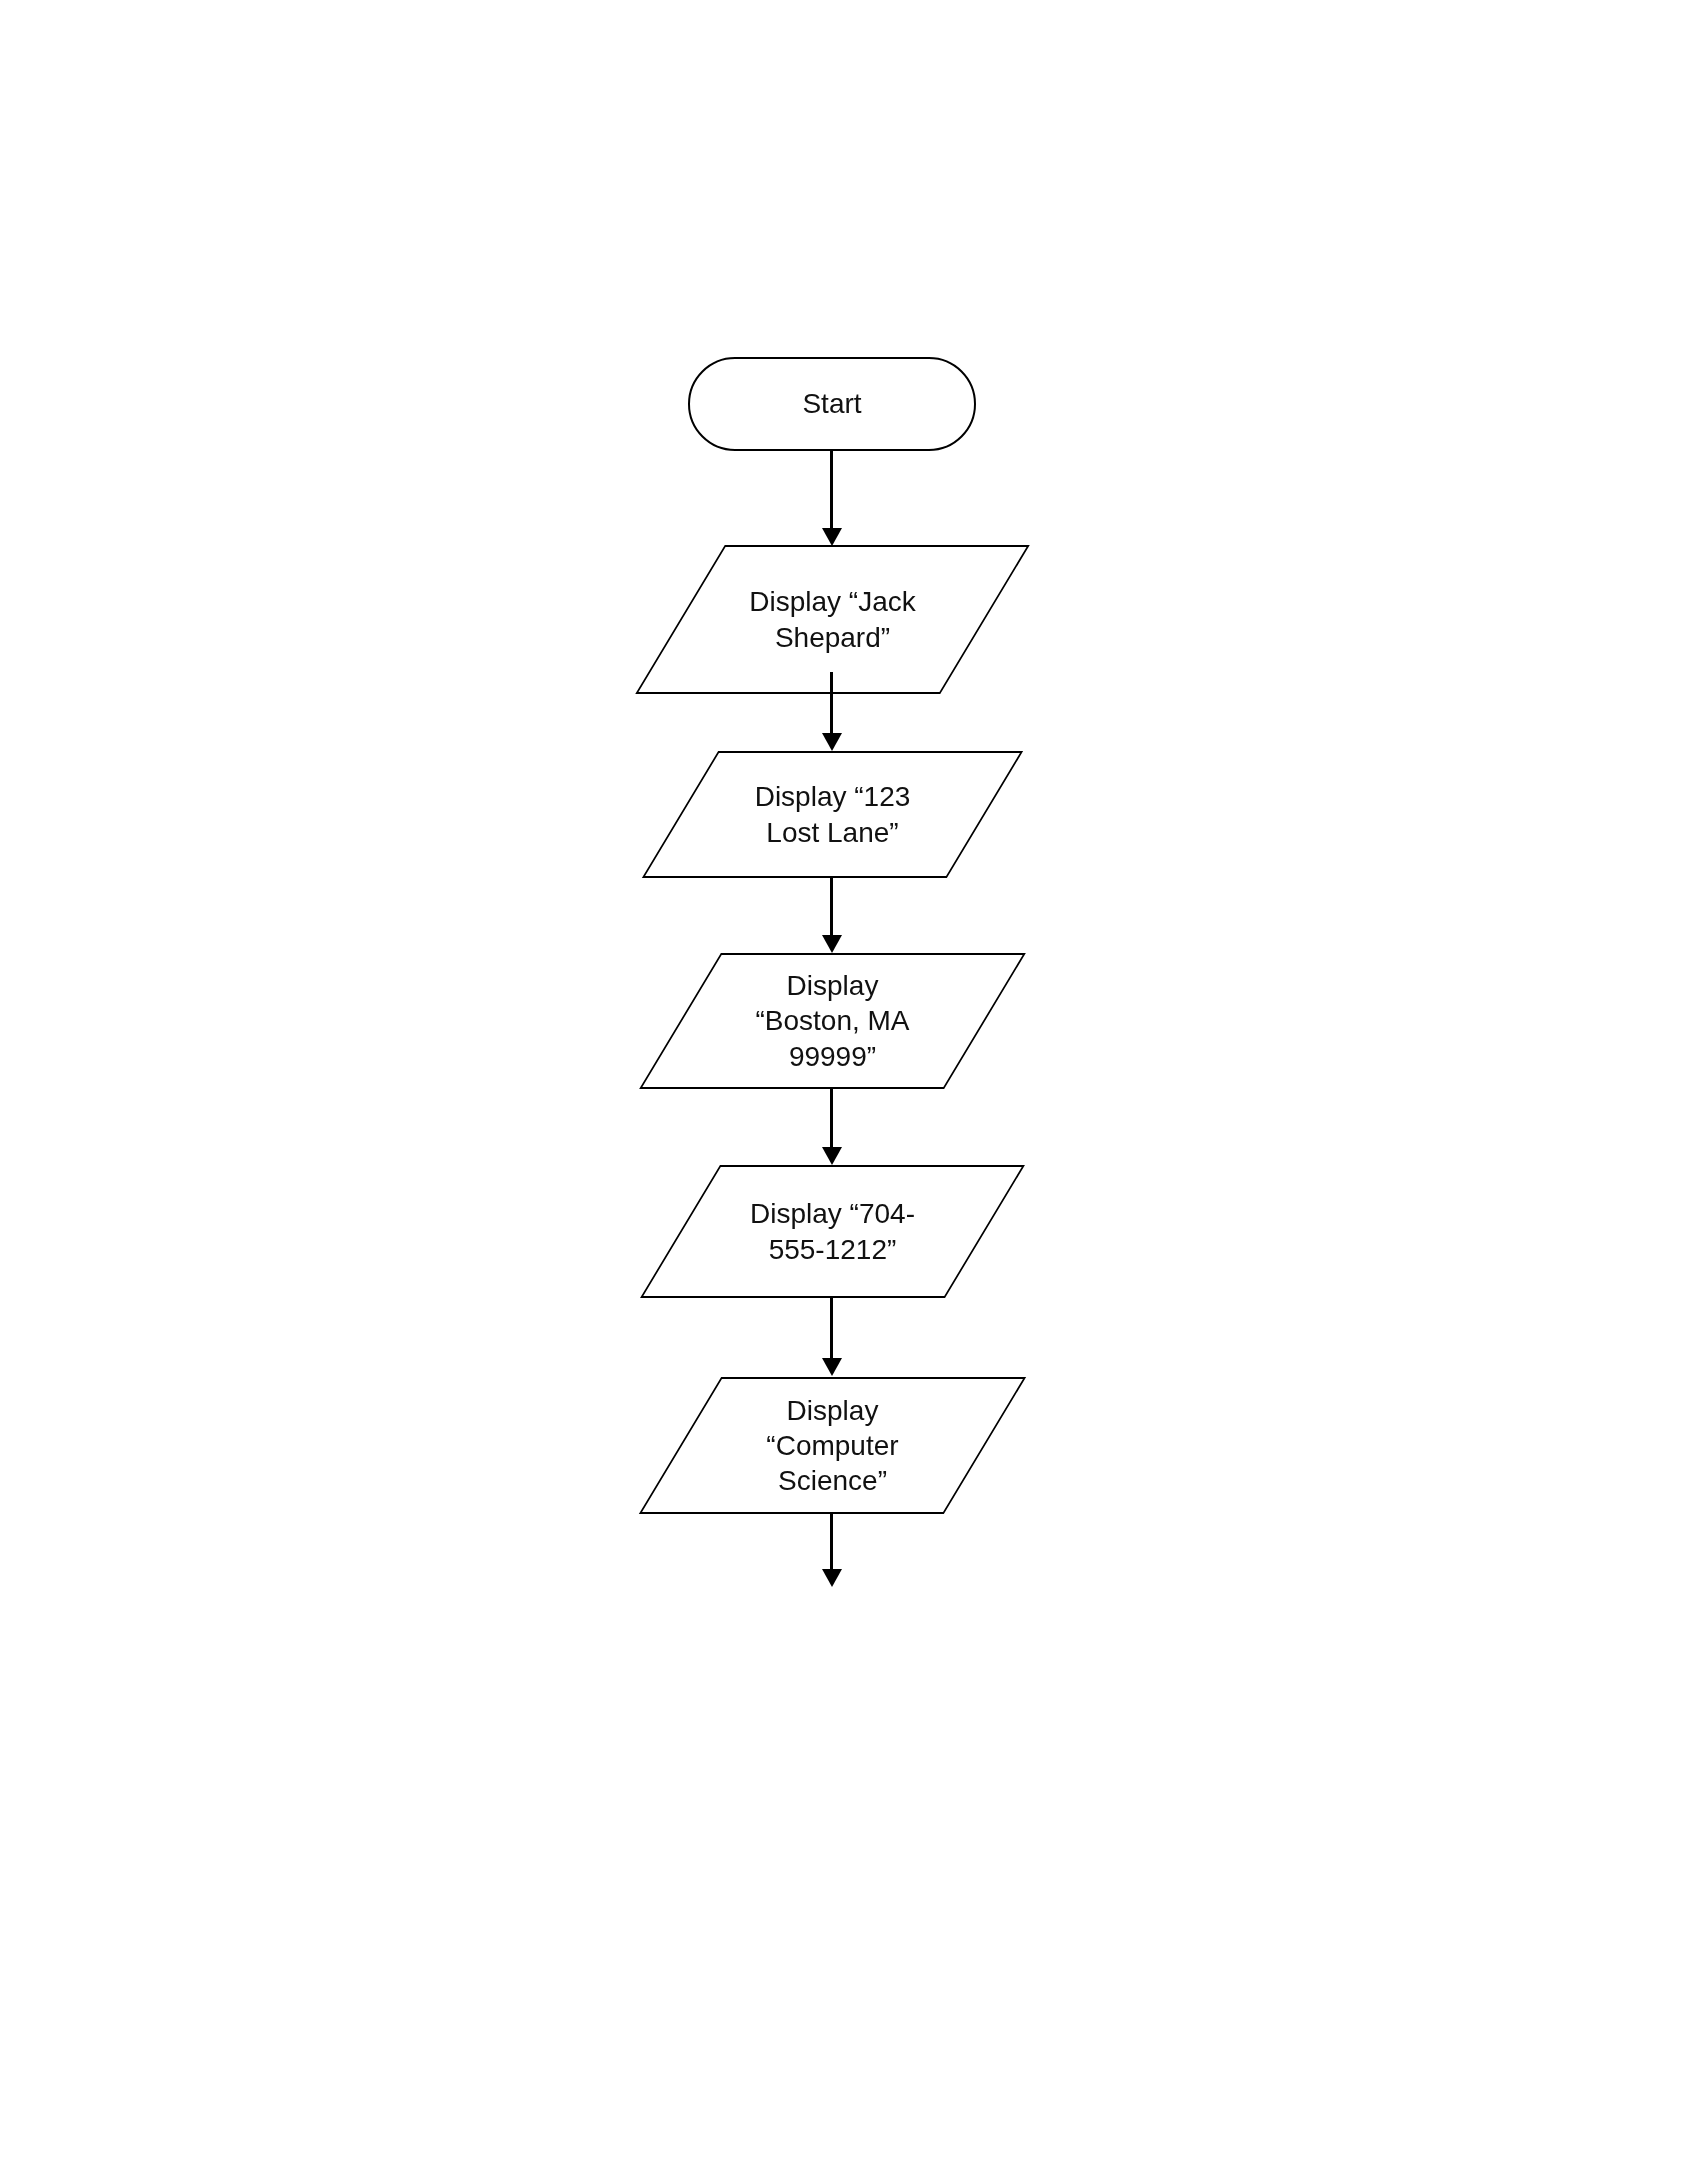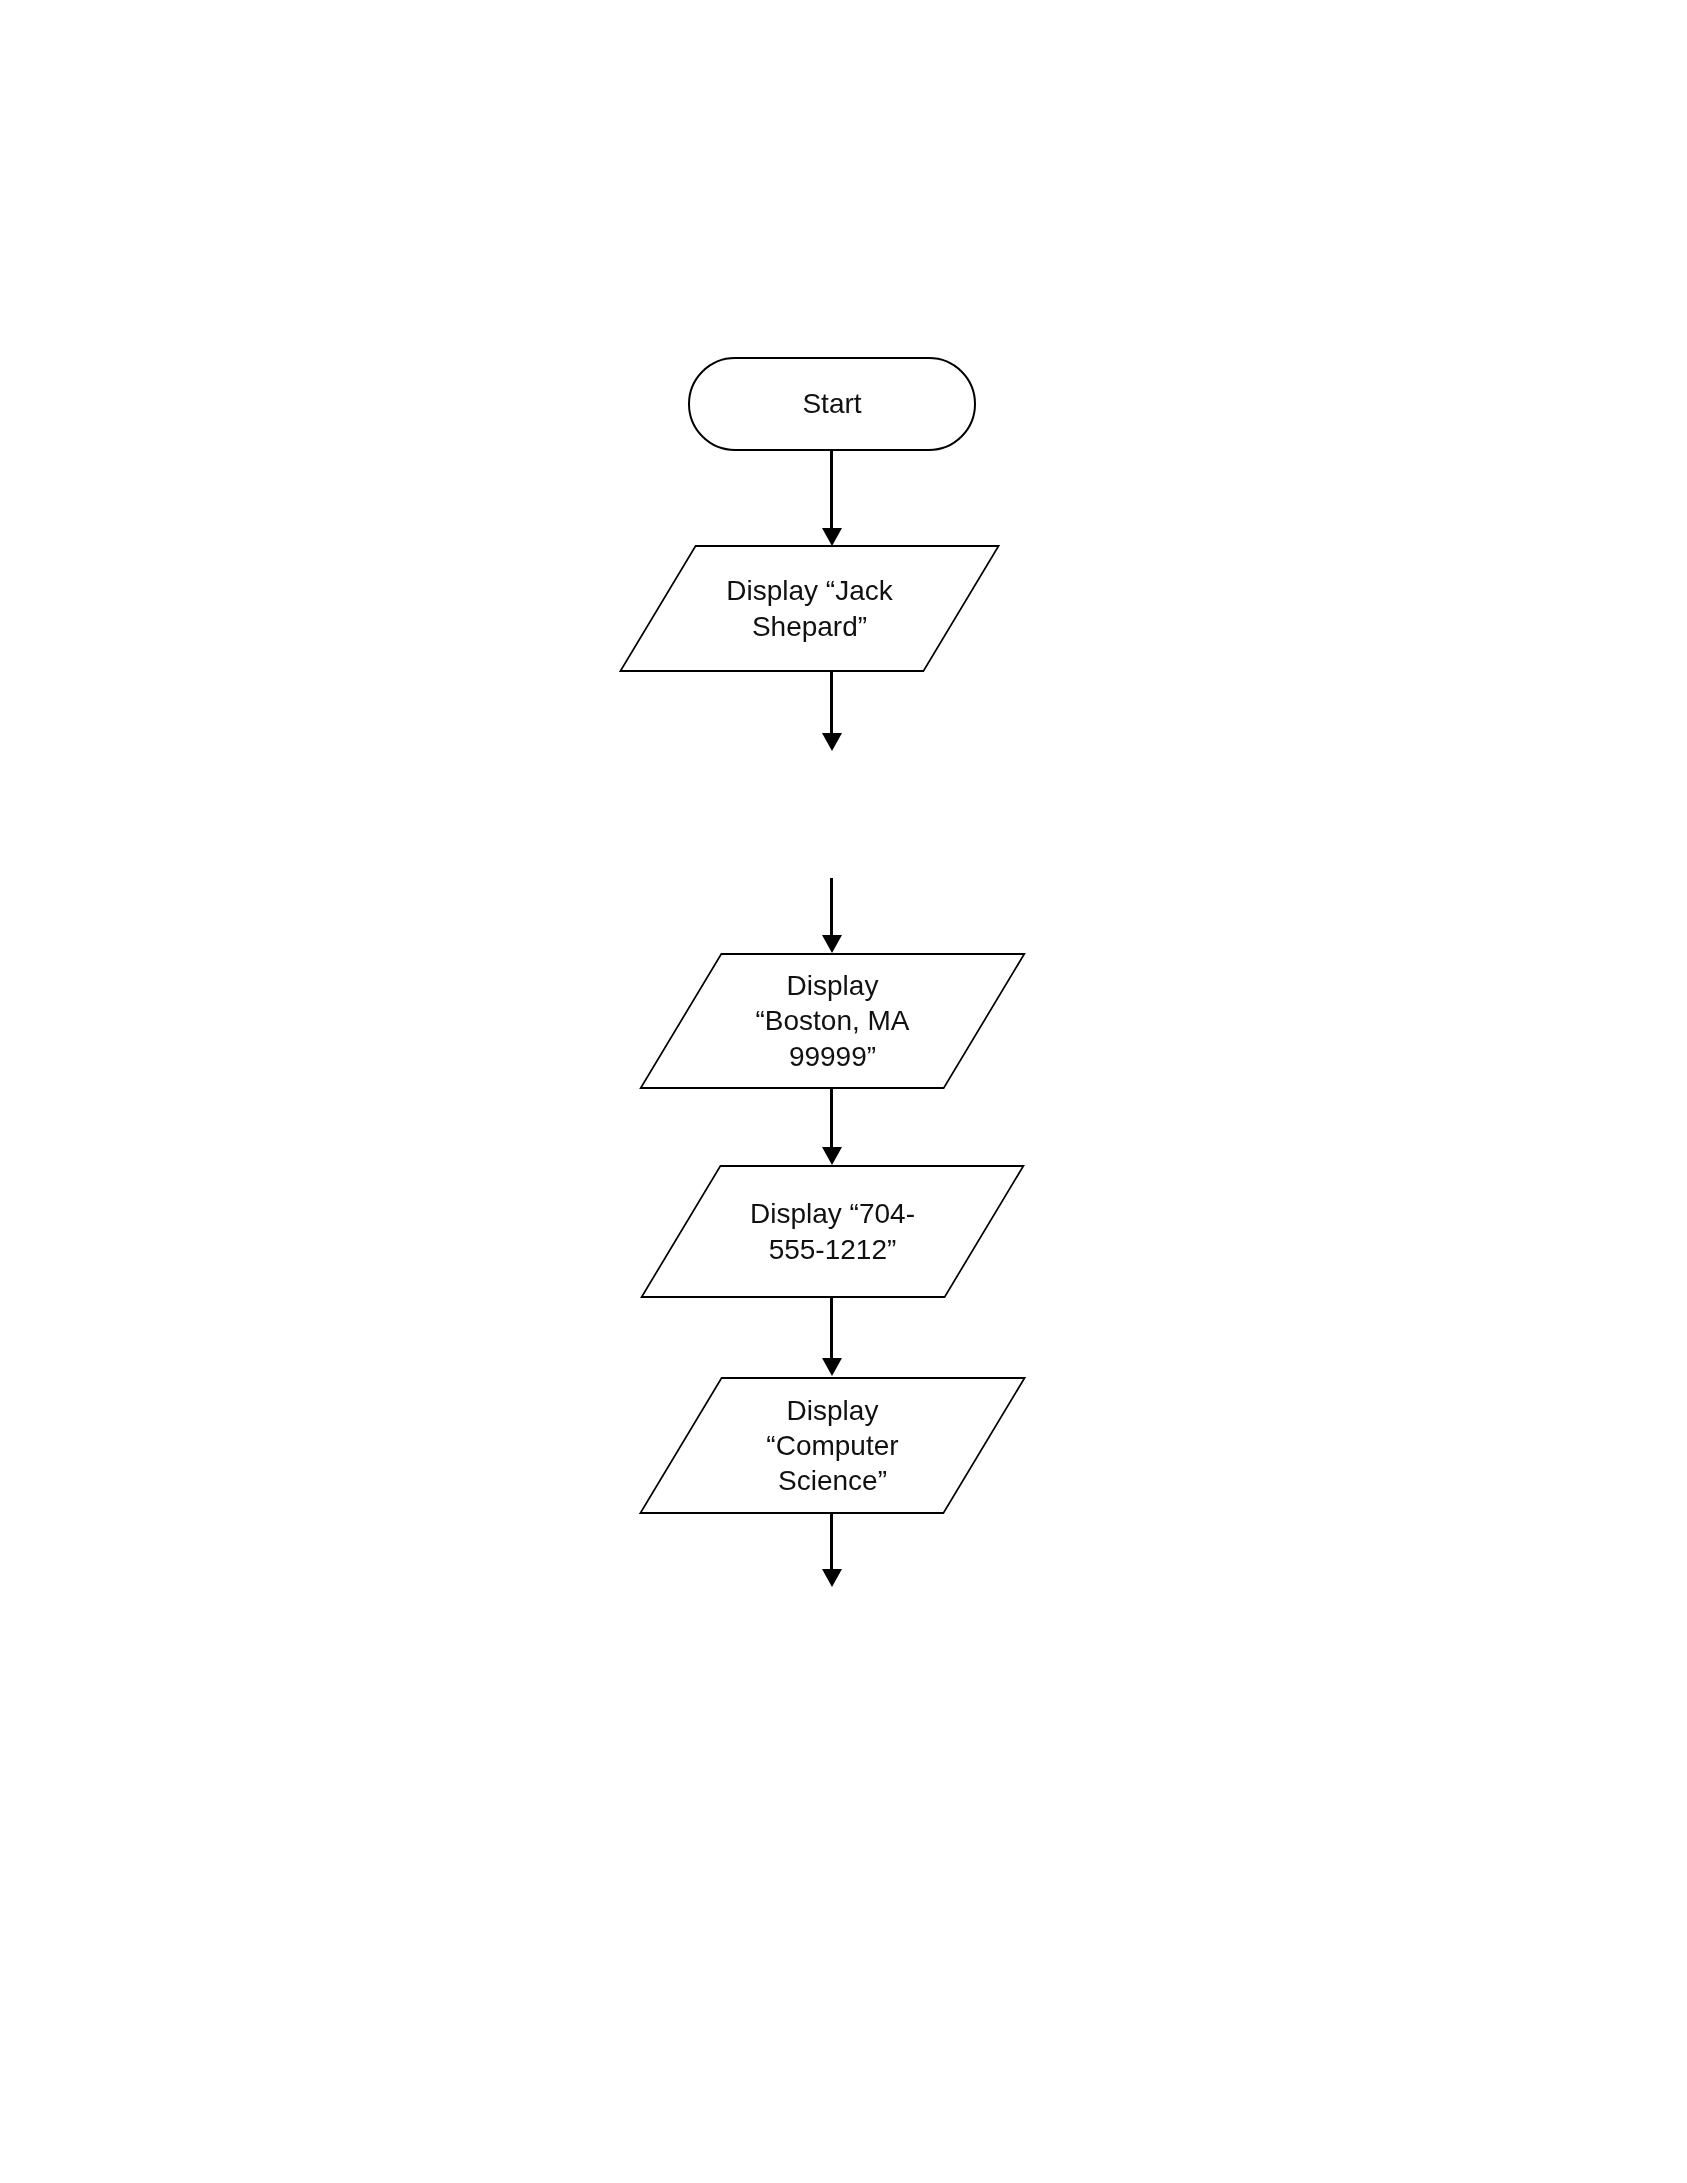--- a/index.html
+++ b/index.html
@@ -68,31 +68,36 @@
 
   <div class="terminator" style="left:688px; top:357px; width:288px; height:94px;">
     <div class="node-label">Start</div>
   </div>
 
   <div class="edge" style="left:821px; top:451px; height:95px;">
     <div class="shaft"></div>
     <div class="head"></div>
   </div>
 
-  <div class="pgram" style="left:618px; top:545px; width:383px; height:127px;">
+  <div class="pgram" style="left:641px; top:545px; width:383px; height:149px;">
     <div class="skin"></div>
     <div class="node-label">Display “Jack
 Shepard”</div>
   </div>
 
   <div class="edge" style="left:821px; top:672px; height:79px;">
     <div class="shaft"></div>
     <div class="head"></div>
   </div>
 
+  <div class="pgram" style="left:641px; top:751px; width:383px; height:127px;">
+    <div class="skin"></div>
+    <div class="node-label">Display “123
+Lost Lane”</div>
+  </div>
 
   <div class="edge" style="left:821px; top:878px; height:75px;">
     <div class="shaft"></div>
     <div class="head"></div>
   </div>
 
   <div class="pgram" style="left:641px; top:953px; width:383px; height:136px;">
     <div class="skin"></div>
     <div class="node-label">Display
 “Boston, MA

